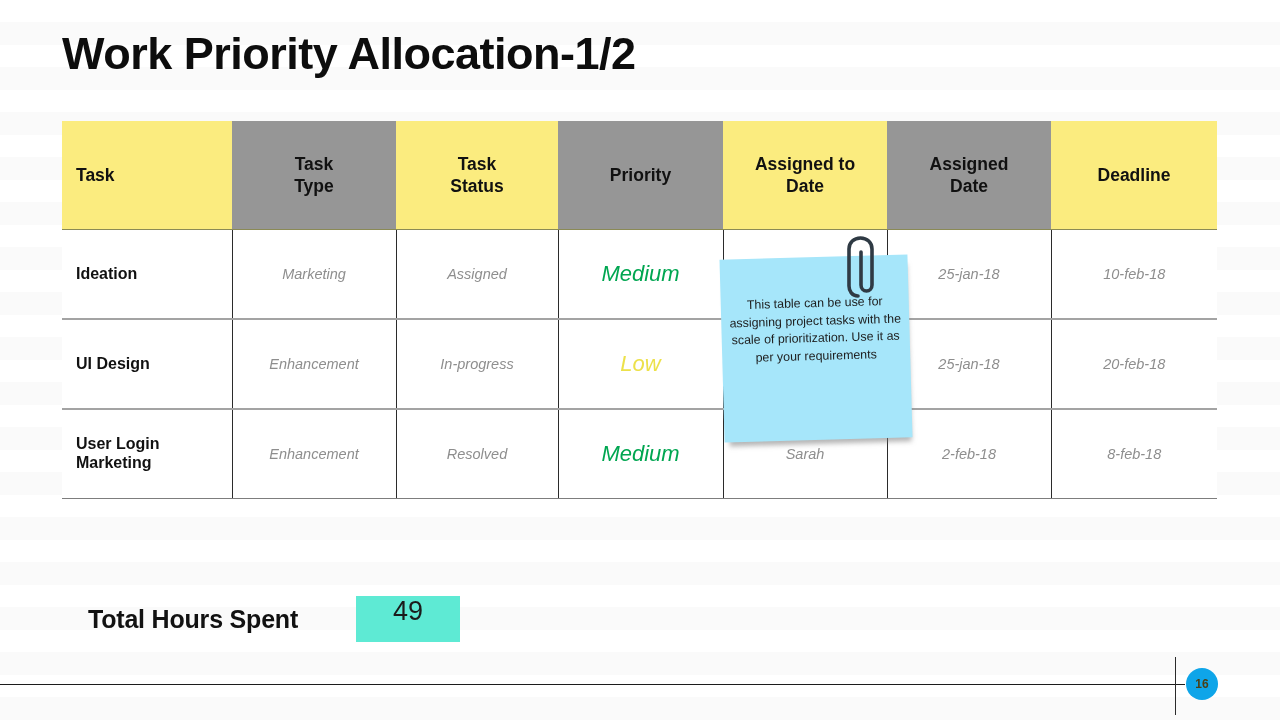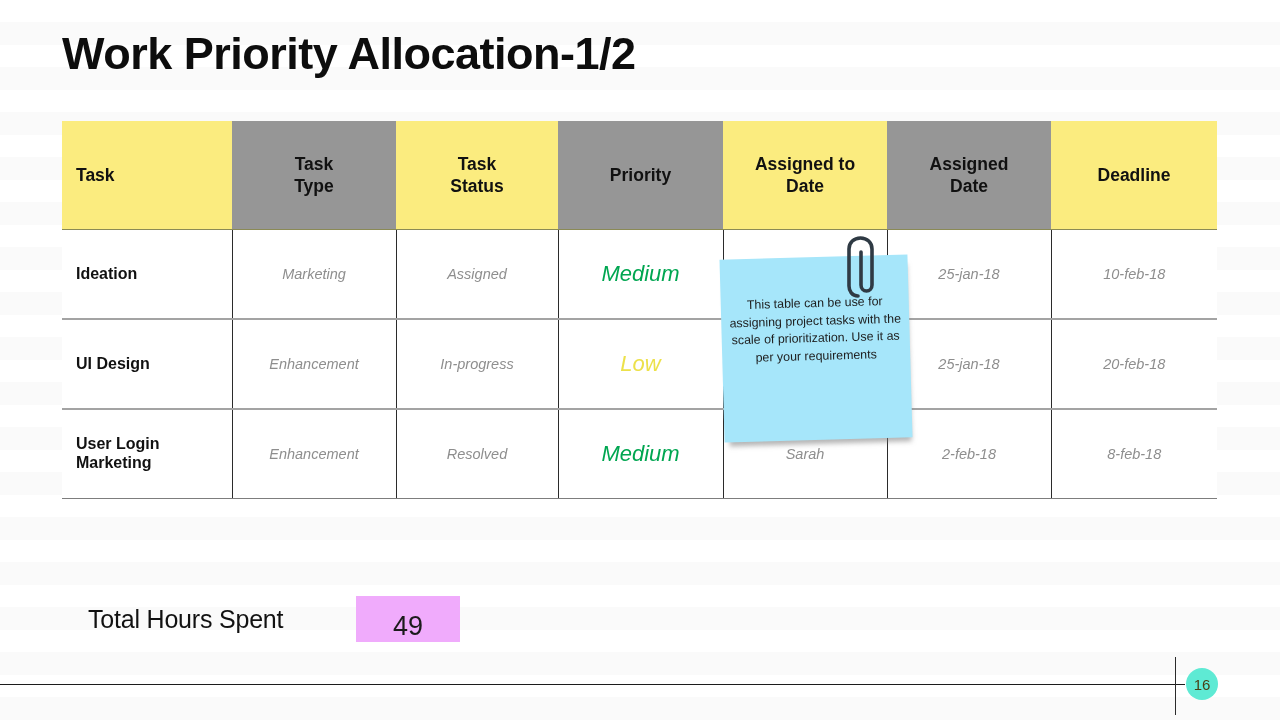--- a/index.html
+++ b/index.html
@@ -150,34 +150,34 @@
     height: 66px;
     z-index: 8;
   }
 
   
   .total-label {
     position: absolute;
     left: 88px;
     top: 605px;
     font-size: 25px;
-    font-weight: normal;
+    font-weight: bold;
     color: #111111;
     letter-spacing: -0.2px;
     white-space: nowrap;
   }
   .total-box {
     position: absolute;
     left: 356px;
     top: 596px;
     width: 104px;
     height: 46px;
-    background: #f0abfc;
+    background: #5eead4;
     display: flex;
-    align-items: flex-end;
+    align-items: flex-start;
     justify-content: center;
   }
   .total-value {
     font-size: 27px;
     color: #1b1b1b;
     font-weight: normal;
   }
 
   
   .footer-rule {
@@ -196,26 +196,27 @@
     height: 58px;
     background: #2b2b2b;
   }
   .page-badge {
     position: absolute;
     left: 1186px;
     top: 668px;
     width: 32px;
     height: 32px;
     border-radius: 50%;
-    background: #5eead4;
+    background: #0ea5e9;
     display: flex;
     align-items: center;
     justify-content: center;
-    font-size: 15px;
+    font-size: 12px;
     color: #4a4016;
+    font-weight: bold;
   }
 </style>
 </head>
 <body>
 
 <div class="bg-bands"></div>
 
 <div class="slide">
 
   <div class="title">Work Priority Allocation-1/2</div>

